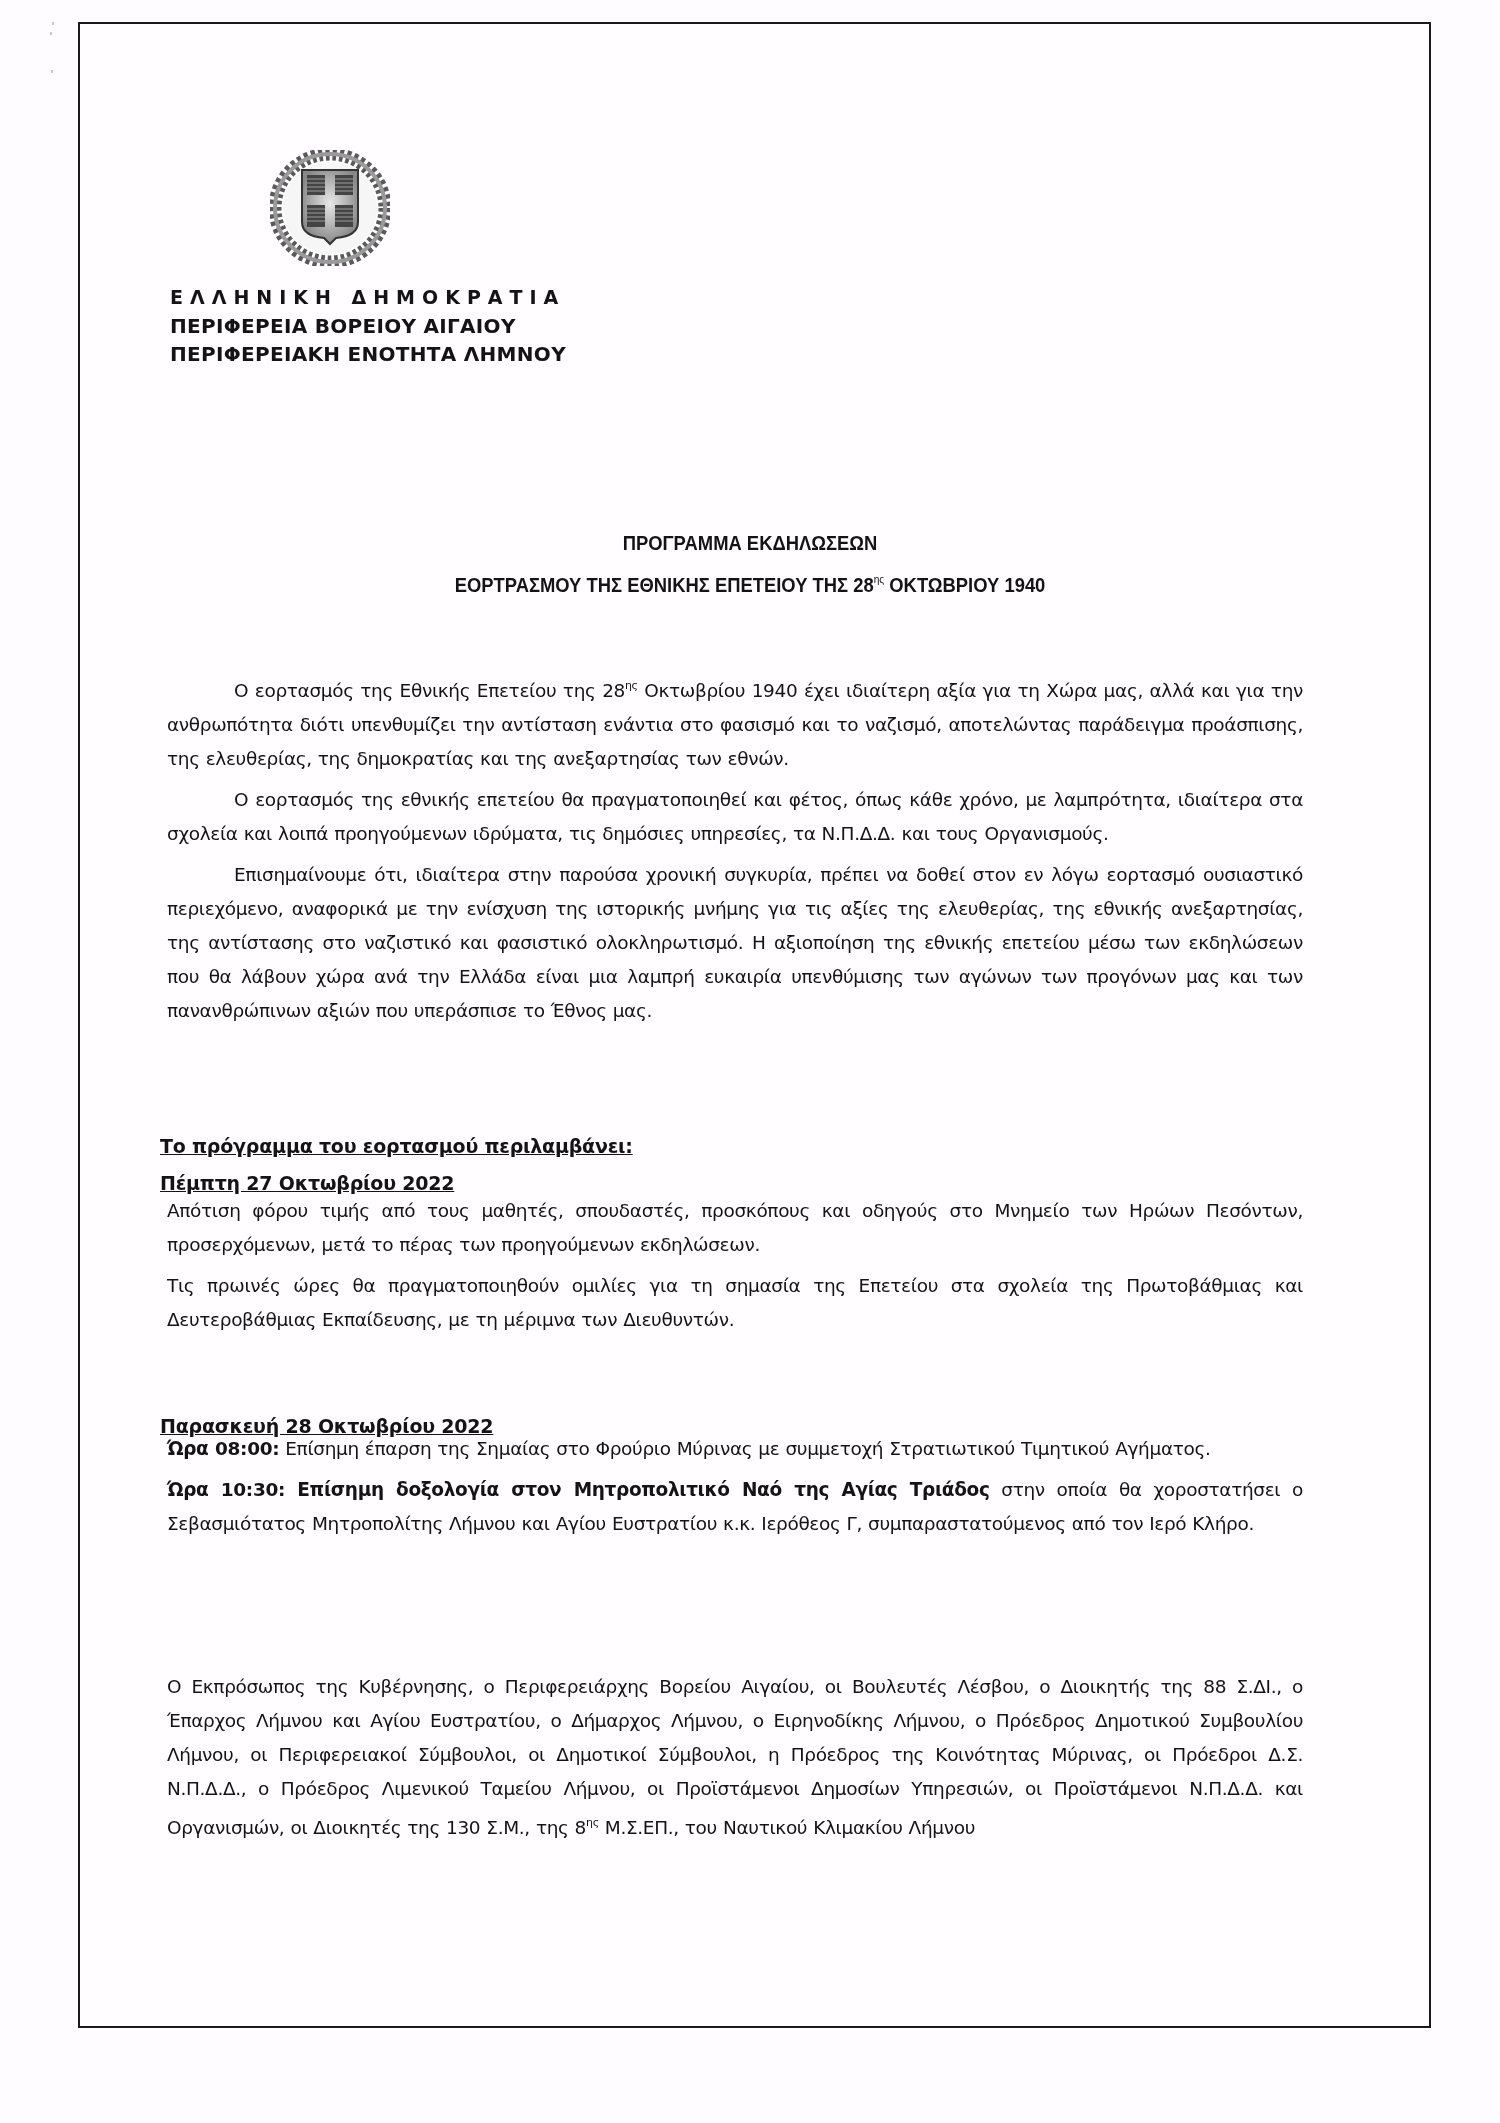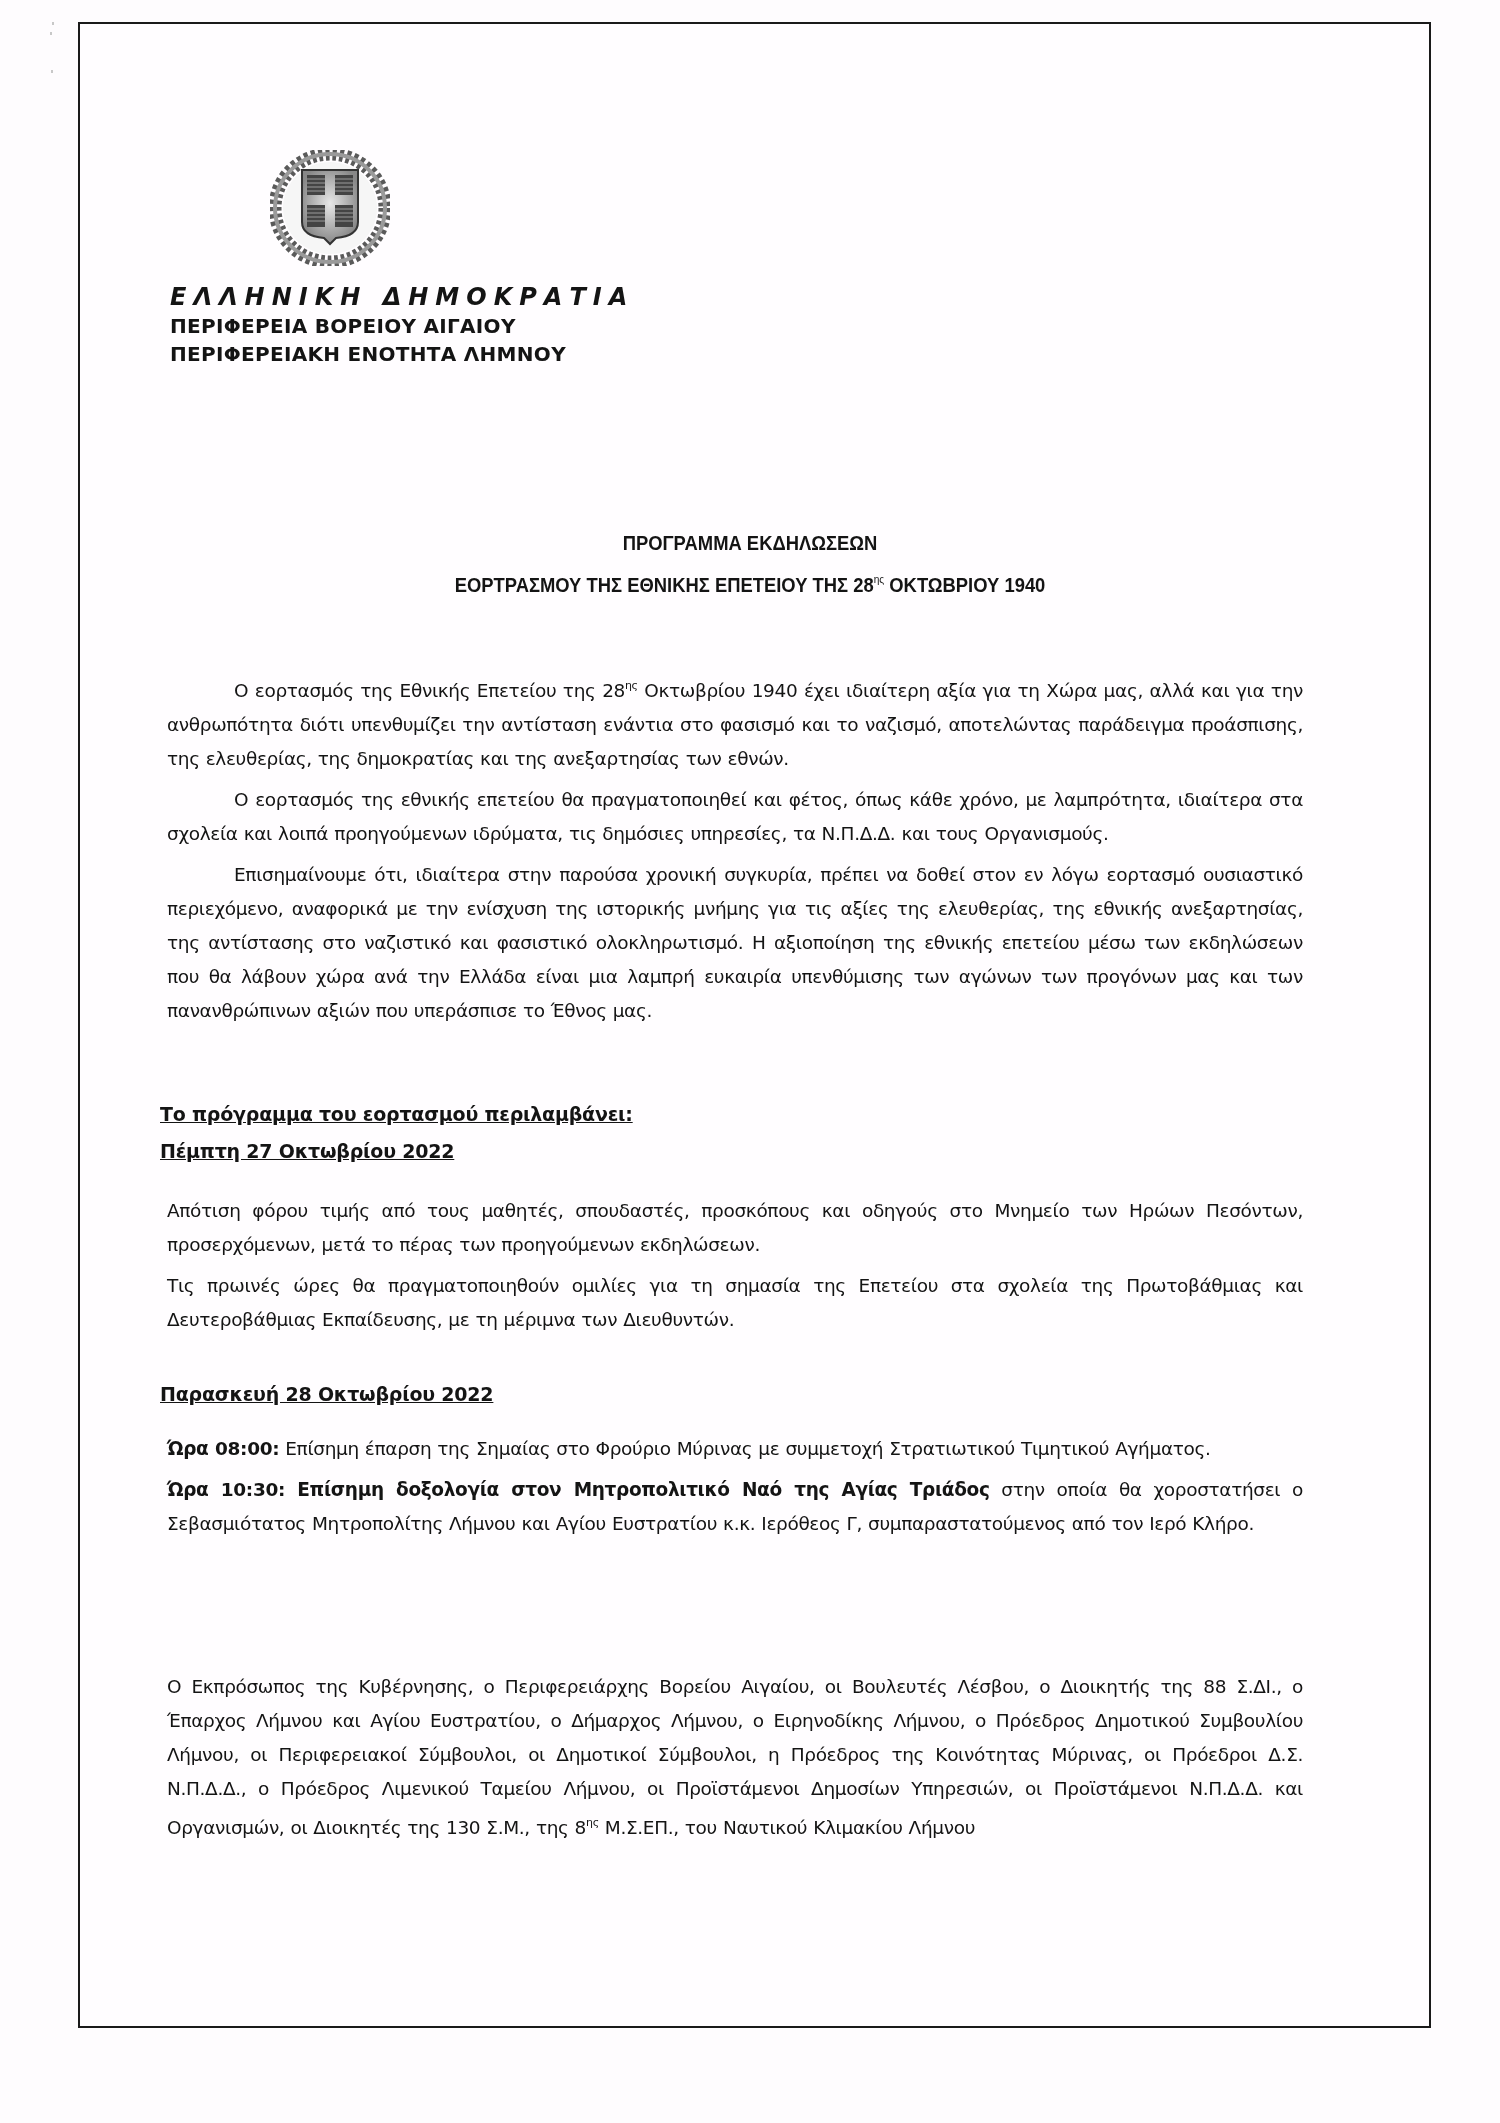--- a/index.html
+++ b/index.html
@@ -27,21 +27,21 @@
 
   .emblem {
     position: absolute; left: 270px; top: 150px;
     width: 120px; height: 116px;
   }
   .hdr {
     position: absolute; left: 170px; top: 282px;
     font-weight: bold;
   }
   .hdr .line1 {
-    font-size: 24px; letter-spacing: 7px; line-height: 30px; font-style: italic;
+    font-size: 19px; letter-spacing: 7px; line-height: 30px;
   }
   .hdr .line2, .hdr .line3 {
     font-size: 20px; line-height: 28px; letter-spacing: 0.3px;
   }
   .title {
     position: absolute; left: 0; top: 525px; width: 1500px;
     text-align: center; font-weight: bold; font-size: 20px;
     line-height: 36px;
     font-family: "Liberation Sans", sans-serif;
     transform: scaleX(0.92);
@@ -55,21 +55,21 @@
     font-family: "DejaVu Sans", sans-serif;
     letter-spacing: -0.35px;
     word-spacing: 0.5px;
   }
   .body-text p { margin: 7px; }
   .indent { text-indent: 67px; }
   .body-text sup { font-size: 11px; vertical-align: 8px; }
   .b { font-weight: bold; }
 
   .p-intro { top: 662px; }
-  .section-heading { position: absolute; left: 160px; font-size: 19px; font-weight: bold; text-decoration: underline; line-height: 34px; letter-spacing: -0.2px;}
+  .section-heading { position: absolute; left: 160px; font-size: 19px; font-weight: bold; text-decoration: underline; line-height: 34px; letter-spacing: -0.2px; margin-top: 32px;}
   .sh1 { top: 1097px; }
   .sh2 { top: 1134px; }
   .p-thu { top: 1187px; }
   .sh3 { top: 1377px; }
   .p-fri { top: 1425px; }
   .p-att { top: 1663px; }
 </style>
 </head>
 <body>
 

